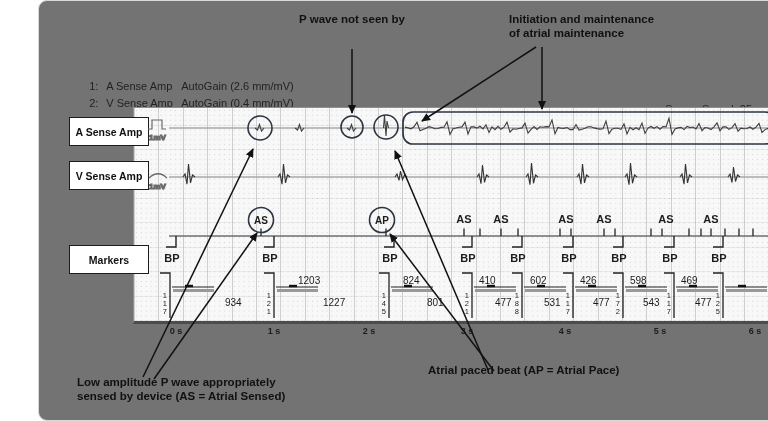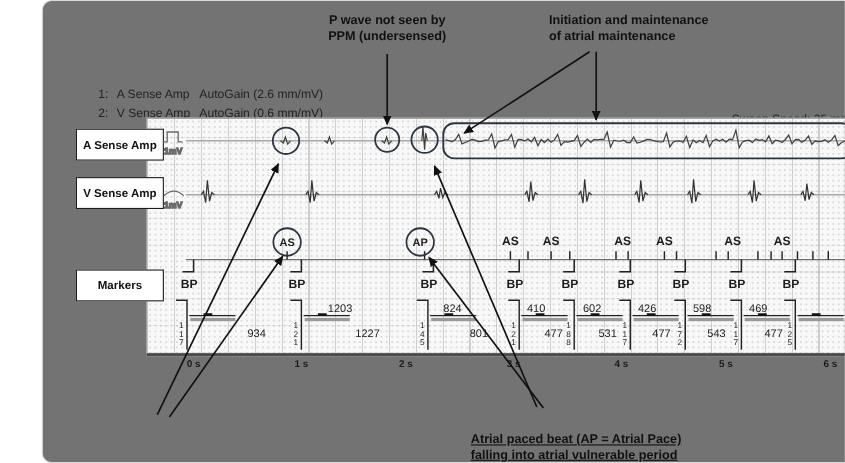--- a/index.html
+++ b/index.html
@@ -32,32 +32,31 @@
   svg.overlay{position:absolute;left:0;top:0;z-index:4;pointer-events:none;}
   svg text{font-family:"Liberation Sans",sans-serif;fill:#1c1c1c;}
 </style>
 </head>
 <body>
 
 <div class="page">
 
   <div class="callout co-center" style="left:232px;top:11px;width:162px;">
     <div>P wave not seen by</div>
-    <div>PPM (undersensed)</div>
-  </div>
-  <div class="callout" style="left:460px;top:11px;">
+  </div>
+  <div class="callout" style="left:470px;top:11px;">
     <div>Initiation and maintenance</div>
     <div>of atrial maintenance</div>
   </div>
 
   <div class="hdr" style="left:38px;top:67px;">
     <span class="num">1:</span><span class="nm">A Sense Amp</span><span>AutoGain (2.6 mm/mV)</span>
   </div>
   <div class="hdr" style="left:38px;top:84px;">
-    <span class="num">2:</span><span class="nm">V Sense Amp</span><span>AutoGain (0.6 mm/mV)</span>
+    <span class="num">2:</span><span class="nm">V Sense Amp</span><span>AutoGain (0.4 mm/mV)</span>
   </div>
   <div class="sweep">Sweep Speed: 25 mm/s</div>
 
   <div class="gridarea"></div>
 
   <div class="chanbox" style="top:116px;">A Sense Amp</div>
   <div class="chanbox" style="top:160px;">V Sense Amp</div>
   <div class="chanbox" style="top:244px;">Markers</div>
 
   <svg class="overlay" id="strip-svg" width="766" height="419" viewBox="0 0 766 419">
@@ -276,18 +275,21 @@
         <line x1="313" y1="48" x2="313" y2="112" stroke="#111" stroke-width="1.5" marker-end="url(#ah)"></line>
         <line x1="497" y1="46" x2="383" y2="120" stroke="#111" stroke-width="1.5" marker-end="url(#ah)"></line>
         <line x1="503" y1="46" x2="503" y2="108" stroke="#111" stroke-width="1.5" marker-end="url(#ah)"></line>
         <line x1="104" y1="376" x2="214" y2="148" stroke="#111" stroke-width="1.5" marker-end="url(#ah)"></line>
         <line x1="115" y1="378" x2="218" y2="232" stroke="#111" stroke-width="1.5" marker-end="url(#ah)"></line>
         <line x1="449" y1="369" x2="356" y2="150" stroke="#111" stroke-width="1.5" marker-end="url(#ah)"></line>
         <line x1="455" y1="370" x2="351" y2="233" stroke="#111" stroke-width="1.5" marker-end="url(#ah)"></line>
       </g>
     </svg>
 
-  <div class="callout" style="left:389px;top:392px;text-decoration:underline;">
+  <div class="callout" style="left:38px;top:374px;">
+    <div>Low amplitude P wave appropriately</div>
+    <div>sensed by device (AS = Atrial Sensed)</div>
+  </div>
+  <div class="callout" style="left:389px;top:362px;">
     <div>Atrial paced beat (AP = Atrial Pace)</div>
-    <div>falling into atrial vulnerable period</div>
   </div>
 
 </div>
 
 </body></html>

